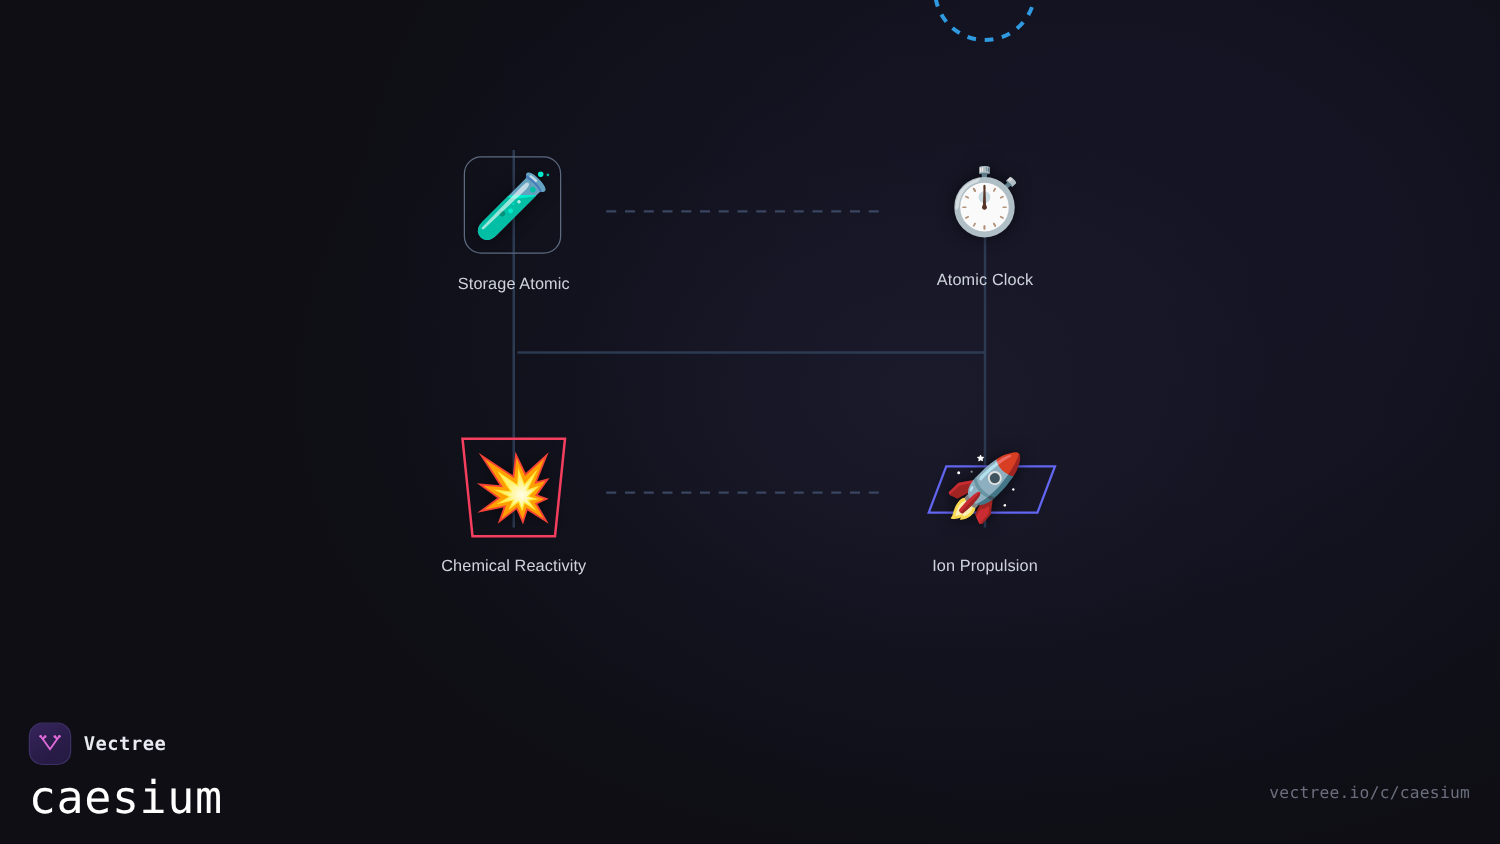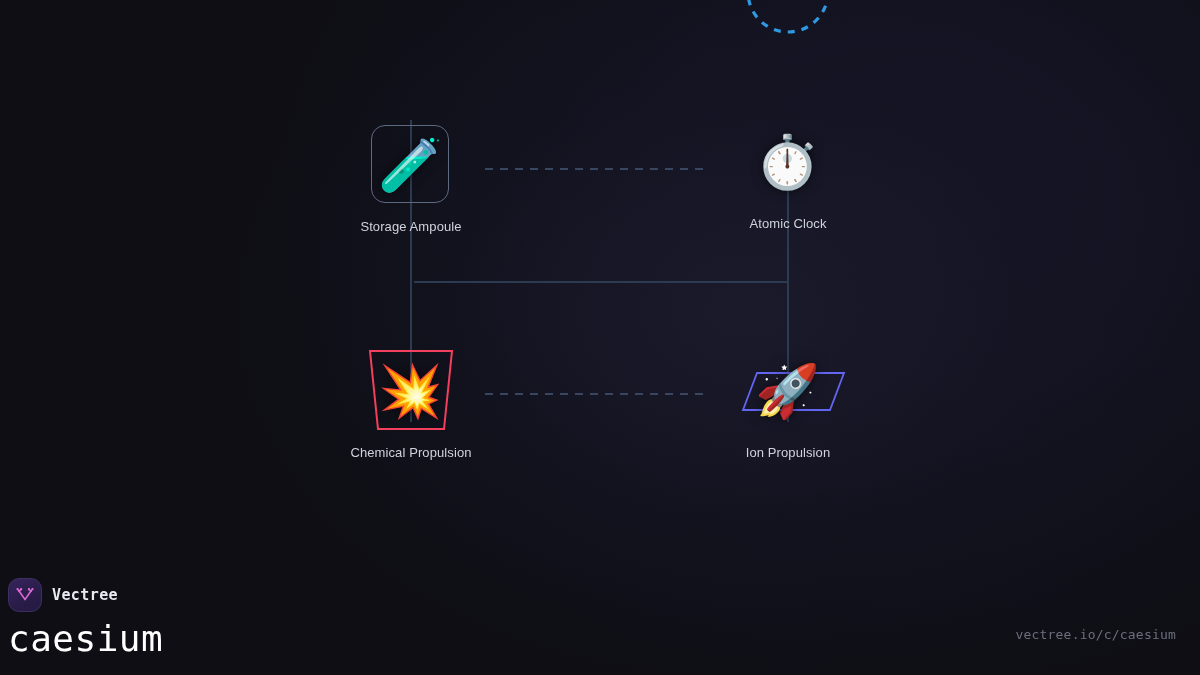--- a/index.html
+++ b/index.html
@@ -89,21 +89,21 @@
     left: 744px;
     top: -52px;
     width: 88px;
     height: 88px;
     z-index: 2;
   }
 
   
   #brand {
     position: absolute;
-    left: 8px;
+    left: 23px;
     bottom: 18px;
     z-index: 5;
     text-align: right;
   }
   #brand-row {
     display: flex;
     align-items: center;
     gap: 10px;
   }
   #brand-logo {
@@ -161,38 +161,38 @@
   </svg>
 
   <svg id="dashed-circle" viewBox="0 0 88 88" xmlns="http://www.w3.org/2000/svg" style="left: 744px; top: -52px; width: 88px; height: 88px;">
     <circle cx="44" cy="44" r="40" fill="none" stroke="#2f9ae0" stroke-width="3.2" stroke-dasharray="7 7" stroke-linecap="butt"></circle>
   </svg>
 
   <div class="node" style="left:411px; top:120px;">
     <div class="node-shape shape-roundsquare">
       <span class="node-emoji">🧪</span>
     </div>
-    <div class="node-label">Storage Ampoule</div>
+    <div class="node-label">Storage Atomic</div>
   </div>
 
   <div class="node" style="left:788px; top:117px;">
     <div class="node-shape shape-none">
       <span class="node-emoji">⏱️</span>
     </div>
     <div class="node-label">Atomic Clock</div>
   </div>
 
   <div class="node" style="left:411px; top:346px;">
     <div class="node-shape shape-trapezoid">
       <svg class="shape-svg" viewBox="0 0 90 90" xmlns="http://www.w3.org/2000/svg">
         <polygon points="4,5 86,5 78,83 12,83" fill="none" stroke="#f43f5e" stroke-width="2"></polygon>
       </svg>
       <span class="node-emoji">💥</span>
     </div>
-    <div class="node-label">Chemical Propulsion</div>
+    <div class="node-label">Chemical Reactivity</div>
   </div>
 
   <div class="node" style="left:788px; top:346px;">
     <div class="node-shape shape-parallelogram">
       <svg class="shape-svg" viewBox="0 0 90 90" xmlns="http://www.w3.org/2000/svg">
         <polygon points="14,27 101,27 87,64 0,64" fill="none" stroke="#6366f1" stroke-width="1.8"></polygon>
       </svg>
       <span class="node-emoji">🚀</span>
     </div>
     <div class="node-label">Ion Propulsion</div>

